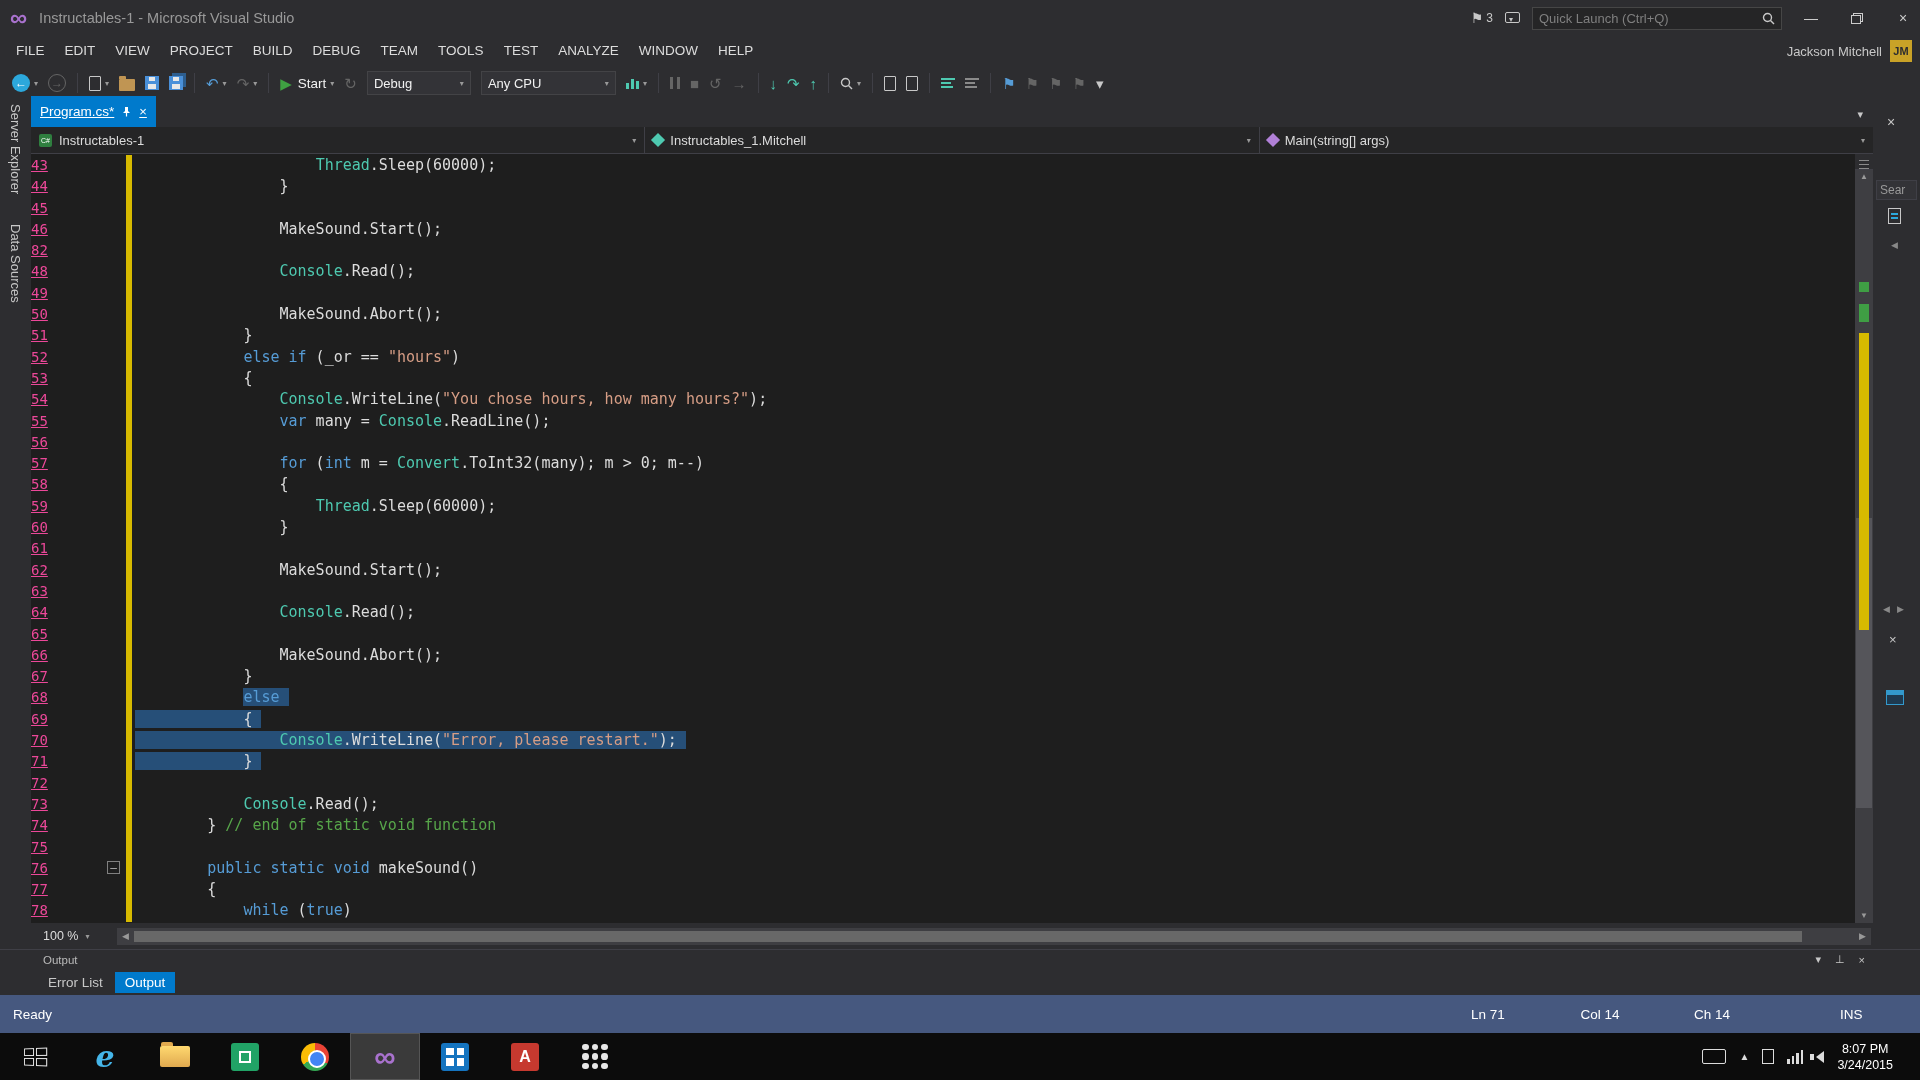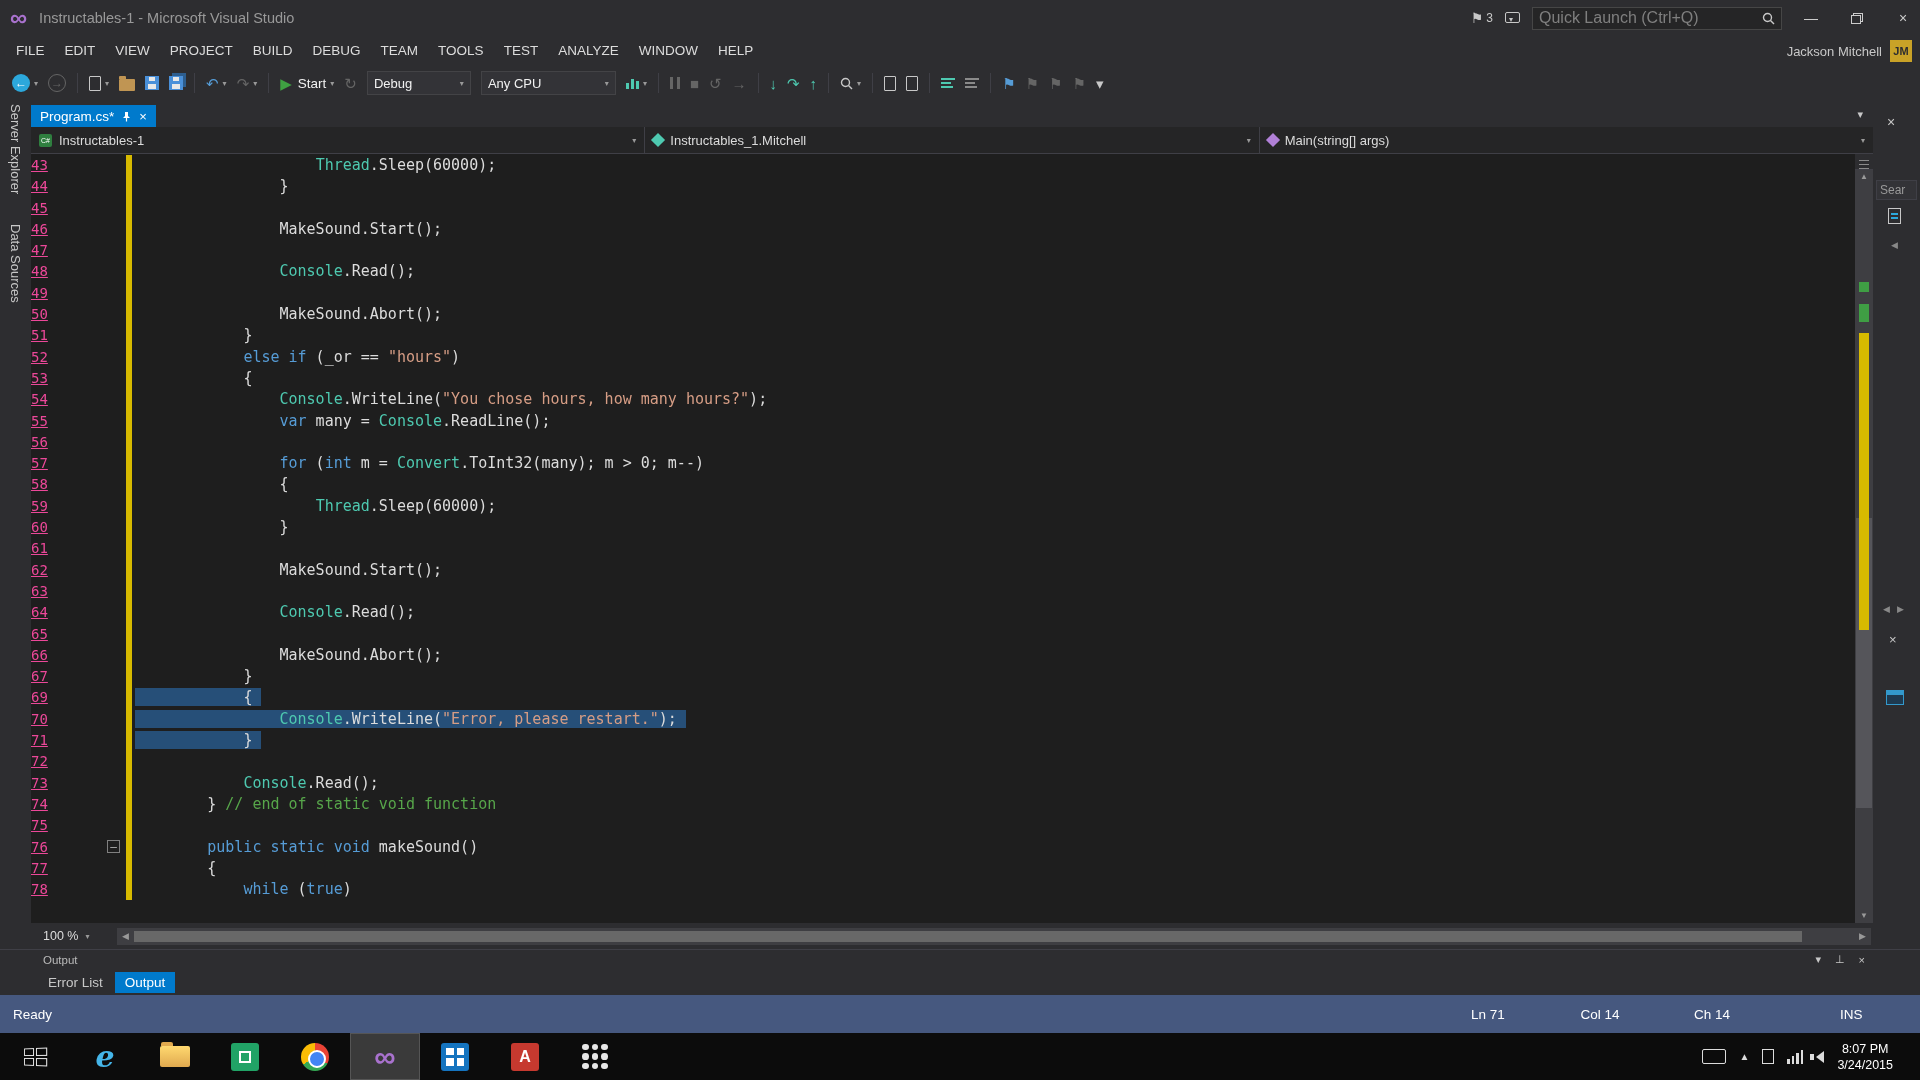--- a/index.html
+++ b/index.html
@@ -10,21 +10,21 @@
   
   .titlebar { height:36px; display:flex; align-items:center; padding-left:10px; background:#2D2D30; flex:0 0 auto; }
   .vs-logo { color:#A972CE; font-size:24px; line-height:24px; margin-right:12px; font-weight:bold; }
   .win-title { color:#999; font-size:14.5px; }
   .tb-right { margin-left:auto; display:flex; align-items:center; gap:12px; height:100%; }
   .flagwrap { display:flex; align-items:center; gap:3px; color:#C8C8C8; font-size:14px; }
   .flagwrap .cnt { font-size:12px; }
   .ic-bubble { width:15px; height:11px; border:1px solid #C8C8C8; border-radius:2px; position:relative; display:inline-block; }
   .ic-bubble::after { content:""; position:absolute; left:3px; bottom:-4px; border:4px solid transparent; border-top-color:#C8C8C8; border-left-width:2px; border-right-width:2px; }
   .quicklaunch { width:250px; height:23px; border:1px solid #464646; background:#252526; display:flex; align-items:center; padding:0 6px; }
-  .quicklaunch input { flex:1; background:transparent; border:0; outline:none; color:#BBB; font-size:16px; font-family:"Liberation Sans",sans-serif; }
+  .quicklaunch input { flex:1; background:transparent; border:0; outline:none; color:#BBB; font-size:13px; font-family:"Liberation Sans",sans-serif; }
   .quicklaunch input::placeholder { color:#7F7F7F; }
   .winbtn { width:34px; height:100%; display:flex; align-items:center; justify-content:center; color:#CCC; font-size:14px; }
   .ic-restore { position:relative; width:12px; height:11px; display:inline-block; }
   .ic-restore::before { content:""; position:absolute; right:0; top:0; width:8px; height:7px; border:1px solid #CCC; }
   .ic-restore::after { content:""; position:absolute; left:0; bottom:0; width:8px; height:7px; border:1px solid #CCC; background:#2D2D30; }
 
   
   .menubar { height:30px; display:flex; align-items:center; flex:0 0 auto; padding-left:6px; }
   .menu-item { color:#DCDCDC; font-size:13.5px; padding:0 10px; line-height:30px; }
   .mb-right { margin-left:auto; display:flex; align-items:center; gap:8px; padding-right:8px; }
@@ -64,21 +64,21 @@
     linear-gradient(#4EC9B0,#4EC9B0) 0 8px/12px 2px no-repeat; }
   .ic-lines.dim { filter:grayscale(1) brightness(0.8); }
 
   
   .editor-shell { flex:1 1 auto; display:flex; min-height:0; }
   .left-rail { width:31px; flex:0 0 auto; display:flex; flex-direction:column; align-items:center; padding-top:4px; gap:30px; background:#2D2D30; }
   .vtab { writing-mode:vertical-rl; color:#C8C8C8; font-size:13px; white-space:nowrap; }
   .editor-col { flex:1 1 auto; display:flex; flex-direction:column; min-width:0; }
 
   .tabstrip { height:27px; flex:0 0 auto; display:flex; align-items:flex-end; background:#2D2D30; }
-  .tab { height:22px; display:flex; align-items:center; gap:7px; padding:0 9px; font-size:13.5px; }
+  .tab { height:31px; display:flex; align-items:center; gap:7px; padding:0 9px; font-size:13.5px;text-decoration:underline; }
   .tab.active { background:#007ACC; color:#fff; }
   .tab .tclose { font-size:13px; color:#fff; }
   .ts-spacer { flex:1; }
   .ts-chevron { color:#C8C8C8; font-size:11px; padding:0 10px 6px 0; }
 
   .breadcrumb { height:27px; flex:0 0 auto; display:flex; background:#252526; border-bottom:1px solid #3F3F46; }
   .crumb { flex:1; display:flex; align-items:center; gap:7px; padding:0 8px; color:#DCDCDC; font-size:13px; border-right:1px solid #3F3F46; }
   .crumb .caret { margin-left:auto; }
   .bc-proj { width:13px; height:13px; background:#2F7F3F; color:#fff; font-size:7px; display:inline-flex; align-items:center; justify-content:center; border-radius:2px; }
   .bc-class { width:10px; height:10px; background:#4EC9B0; transform:rotate(45deg); display:inline-block; }
@@ -393,21 +393,21 @@
               <div class="chg"></div>
               <div class="code-text"></div>
             </div>
             <div class="code-row">
               <div class="ln">46</div>
               <div class="outline-m"></div>
               <div class="chg"></div>
               <div class="code-text">                <span class="tk-pl">MakeSound.Start();</span></div>
             </div>
             <div class="code-row">
-              <div class="ln">47</div>
+              <div class="ln">82</div>
               <div class="outline-m"></div>
               <div class="chg"></div>
               <div class="code-text"></div>
             </div>
             <div class="code-row">
               <div class="ln">48</div>
               <div class="outline-m"></div>
               <div class="chg"></div>
               <div class="code-text">                <span class="tk-ty">Console</span><span class="tk-pl">.Read();</span></div>
             </div>
@@ -517,20 +517,26 @@
               <div class="ln">66</div>
               <div class="outline-m"></div>
               <div class="chg"></div>
               <div class="code-text">                <span class="tk-pl">MakeSound.Abort();</span></div>
             </div>
             <div class="code-row">
               <div class="ln">67</div>
               <div class="outline-m"></div>
               <div class="chg"></div>
               <div class="code-text">            <span class="tk-pl">}</span></div>
+            </div>
+            <div class="code-row">
+              <div class="ln">68</div>
+              <div class="outline-m"></div>
+              <div class="chg"></div>
+              <div class="code-text">            <span class="sel"><span class="tk-kw">else</span> </span></div>
             </div>
             <div class="code-row">
               <div class="ln">69</div>
               <div class="outline-m"></div>
               <div class="chg"></div>
               <div class="code-text"><span class="sel">            <span class="tk-pl">{</span> </span></div>
             </div>
             <div class="code-row">
               <div class="ln">70</div>
               <div class="outline-m"></div>

